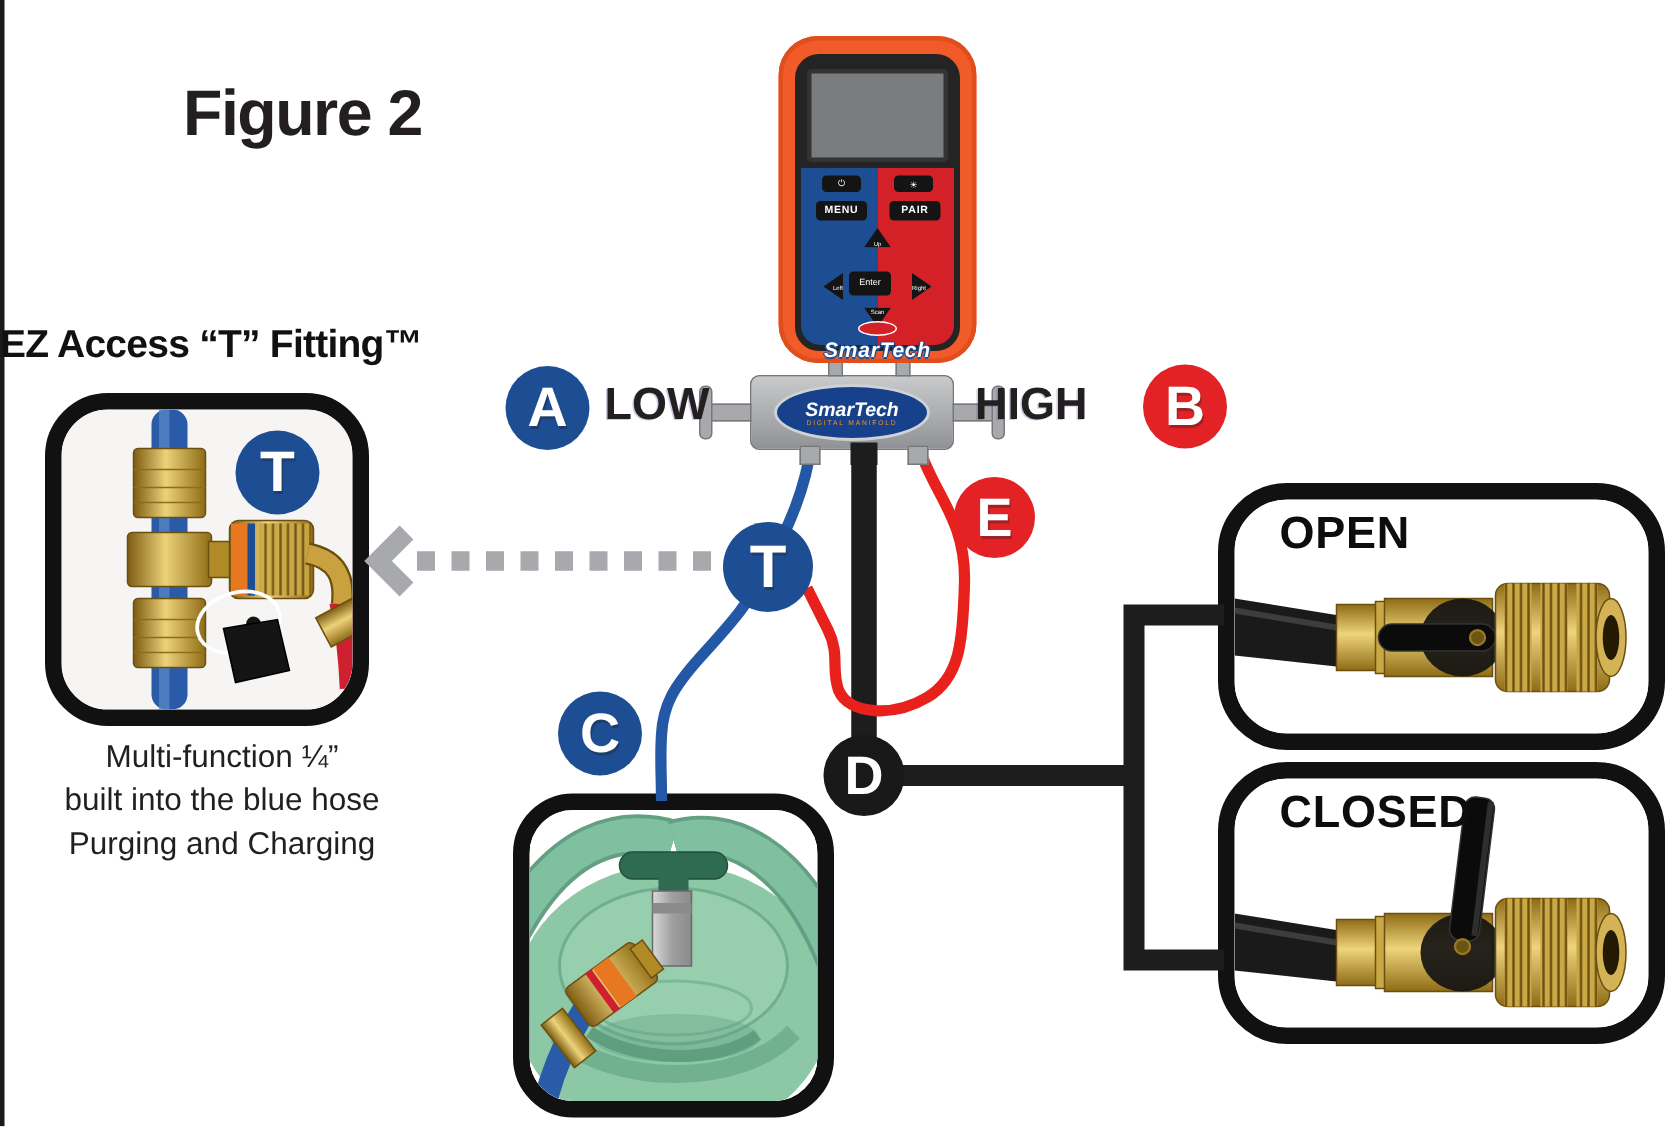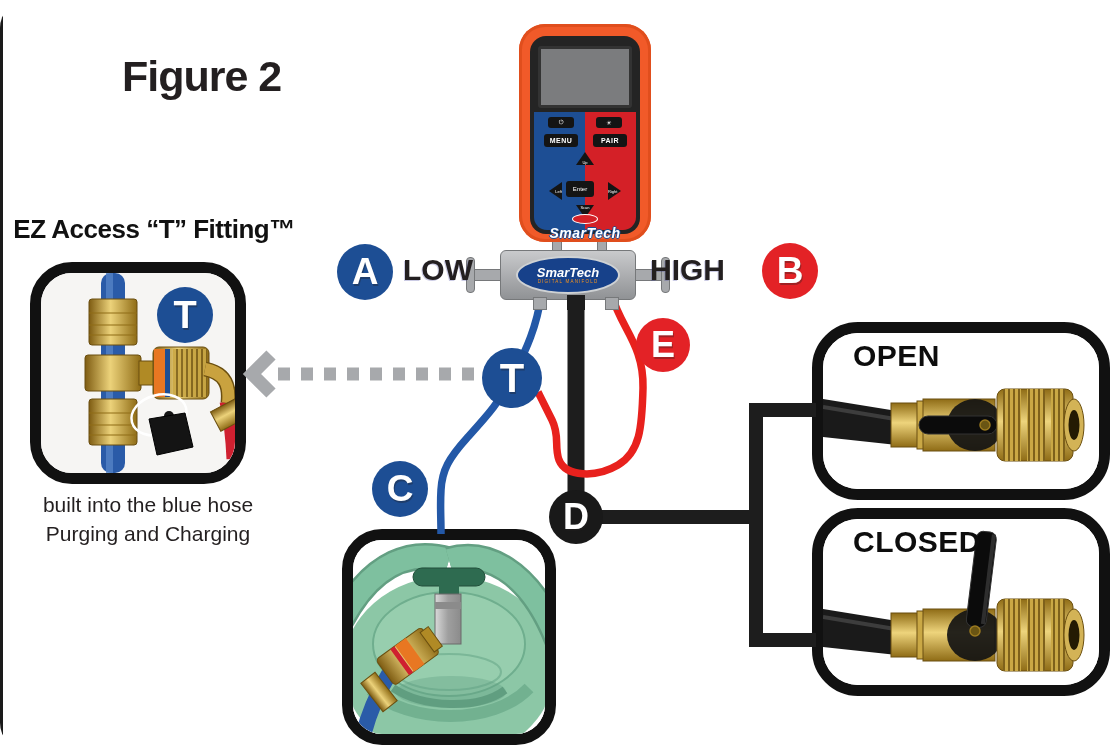--- a/index.html
+++ b/index.html
@@ -1,22 +1,22 @@
 <!DOCTYPE html>
 <html><head>
 <meta charset="utf-8">
 <style>
   html,body{margin:0;padding:0;background:#fff;}
   body{font-family:"Liberation Sans", sans-serif;}
-  #stage{position:relative;width:1120px;height:751px;background:#fff;overflow:hidden;border-radius:28px;}
+  #stage{position:relative;width:1120px;height:751px;background:#fff;overflow:hidden;}
   .abs{position:absolute;}
   
   #edge-line{left:0;top:0;width:3px;height:751px;background:#1a1a1a;z-index:0;}
   #figure-title{left:122px;top:52px;font-size:43px;font-weight:800;color:#231f20;letter-spacing:-1px;z-index:4;}
-  #ez-heading{left:0;top:214px;width:308px;text-align:center;font-size:26px;font-weight:800;color:#111;letter-spacing:-0.5px;z-index:4;}
+  #ez-heading{left:0;top:214px;width:308px;font-size:26px;font-weight:800;color:#111;letter-spacing:-0.5px;z-index:4;}
   #caption{left:6px;top:490px;width:284px;text-align:center;font-size:21px;line-height:29px;color:#231f20;z-index:4;}
   
   .photobox{border:11px solid #111;background:#fff;overflow:hidden;z-index:1;}
   #photo-t{left:30px;top:262px;width:194px;height:200px;border-radius:42px;}
   #tank-box{left:342px;top:529px;width:192px;height:194px;border-radius:40px;}
   #open-box{left:812px;top:322px;width:276px;height:156px;border-radius:46px;}
   #closed-box{left:812px;top:508px;width:276px;height:166px;border-radius:46px;}
   .vlabel{position:absolute;left:30px;top:6px;font-size:30px;font-weight:800;color:#0d0d0d;letter-spacing:0.5px;z-index:2;}
   
   #wires{left:0;top:0;z-index:2;pointer-events:none;}
@@ -131,20 +131,21 @@
         <circle cx="128" cy="143" r="5" fill="#141414"></circle>
         <path d="M 108 146 L 144 140 L 152 174 L 116 182 Z" fill="#141414" stroke="#000"></path>
       </g>
     </svg>
   </div>
   <div class="abs co co-blue" id="badge-photo-t">
       <span>T</span>
     </div>
 
   <div class="abs" id="caption">
+    <div>Multi-function ¼”</div>
     <div>built into the blue hose</div>
     <div>Purging and Charging</div>
   </div>
 
   <div class="abs photobox" id="tank-box">
     <svg width="192" height="194" viewBox="0 0 192 194">
       <defs>
         <linearGradient id="lgSt" x1="0" y1="0" x2="1" y2="0">
           <stop offset="0" stop-color="#d9d9d9"></stop>
             <stop offset="0.5" stop-color="#9f9f9f"></stop>

